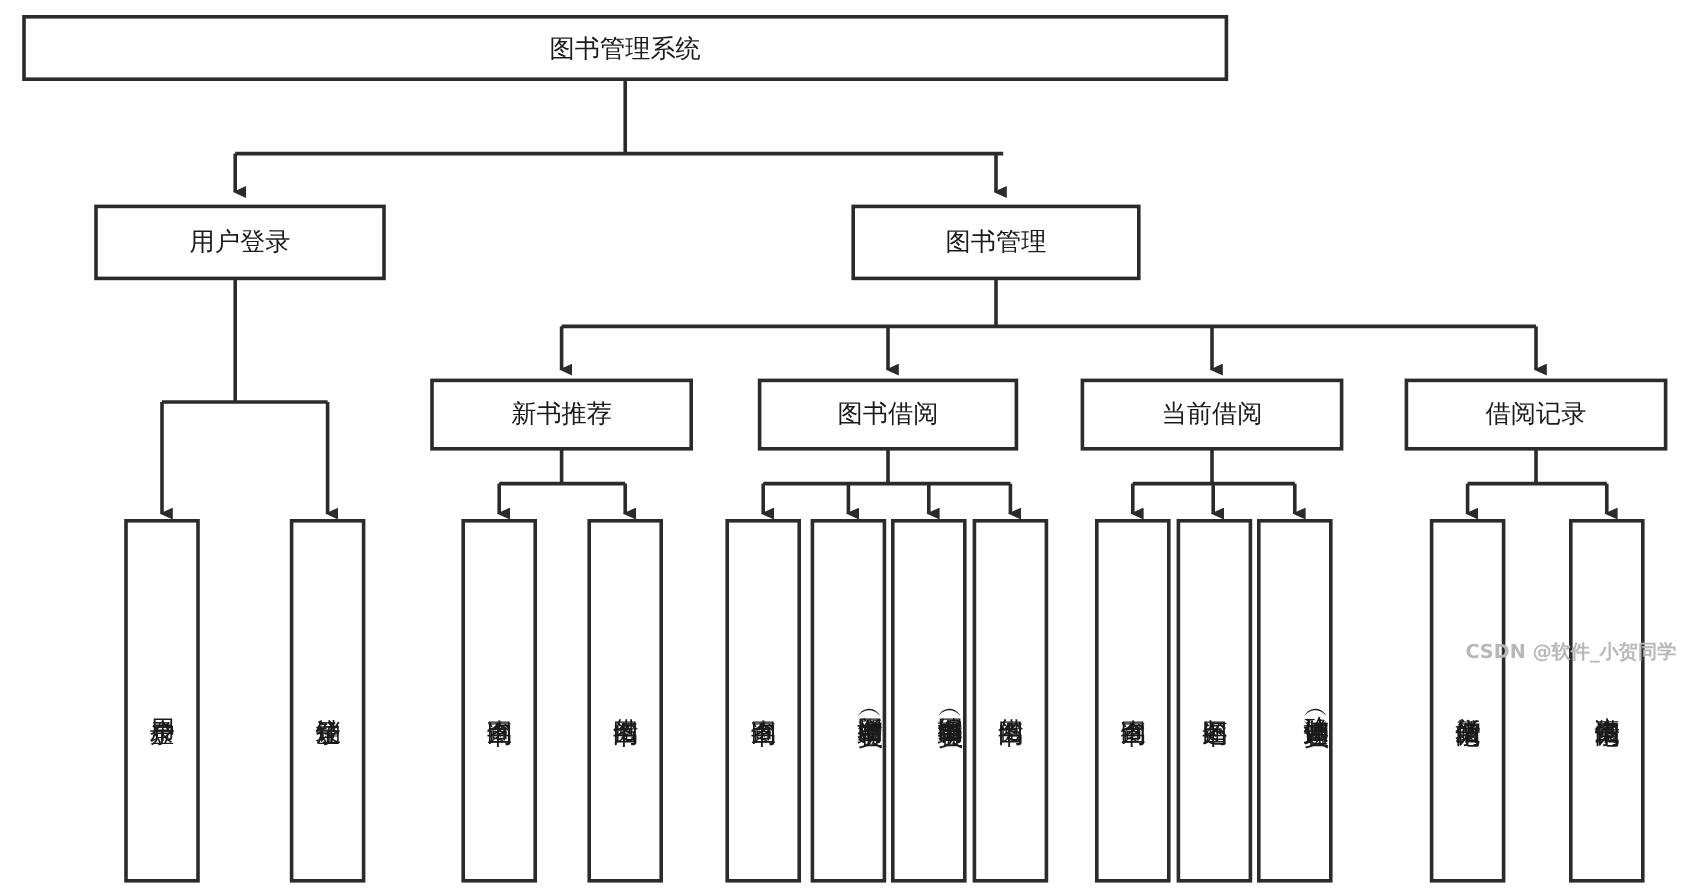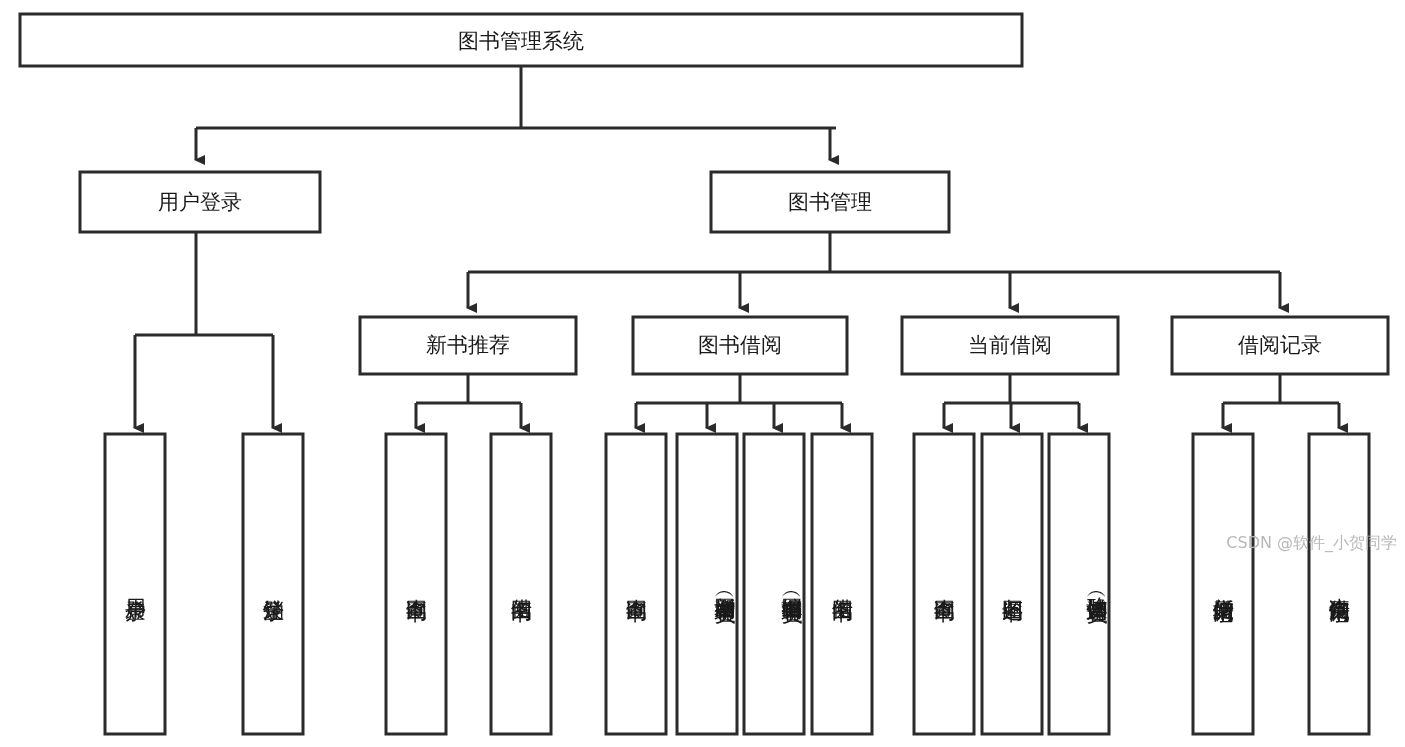--- a/index.html
+++ b/index.html
@@ -29,20 +29,21 @@
     white-space:normal;
     text-align:center;
     box-sizing:border-box;
     pointer-events:none;
   }
   .watermark{
     position:absolute;right:8px;bottom:4px;
     font-size:16px;color:#b8b8b8;
     font-family:"DejaVu Sans","Liberation Sans",sans-serif;
     white-space:nowrap;
+    font-weight:bold;
   }
 </style>
 </head>
 <body>
 
 <div id="diagram-root">
 
   <svg id="flow" viewBox="0 0 1405 747">
     <defs>
       <marker id="arrow" markerWidth="11" markerHeight="11" refX="5" refY="9" orient="auto" markerUnits="userSpaceOnUse">

